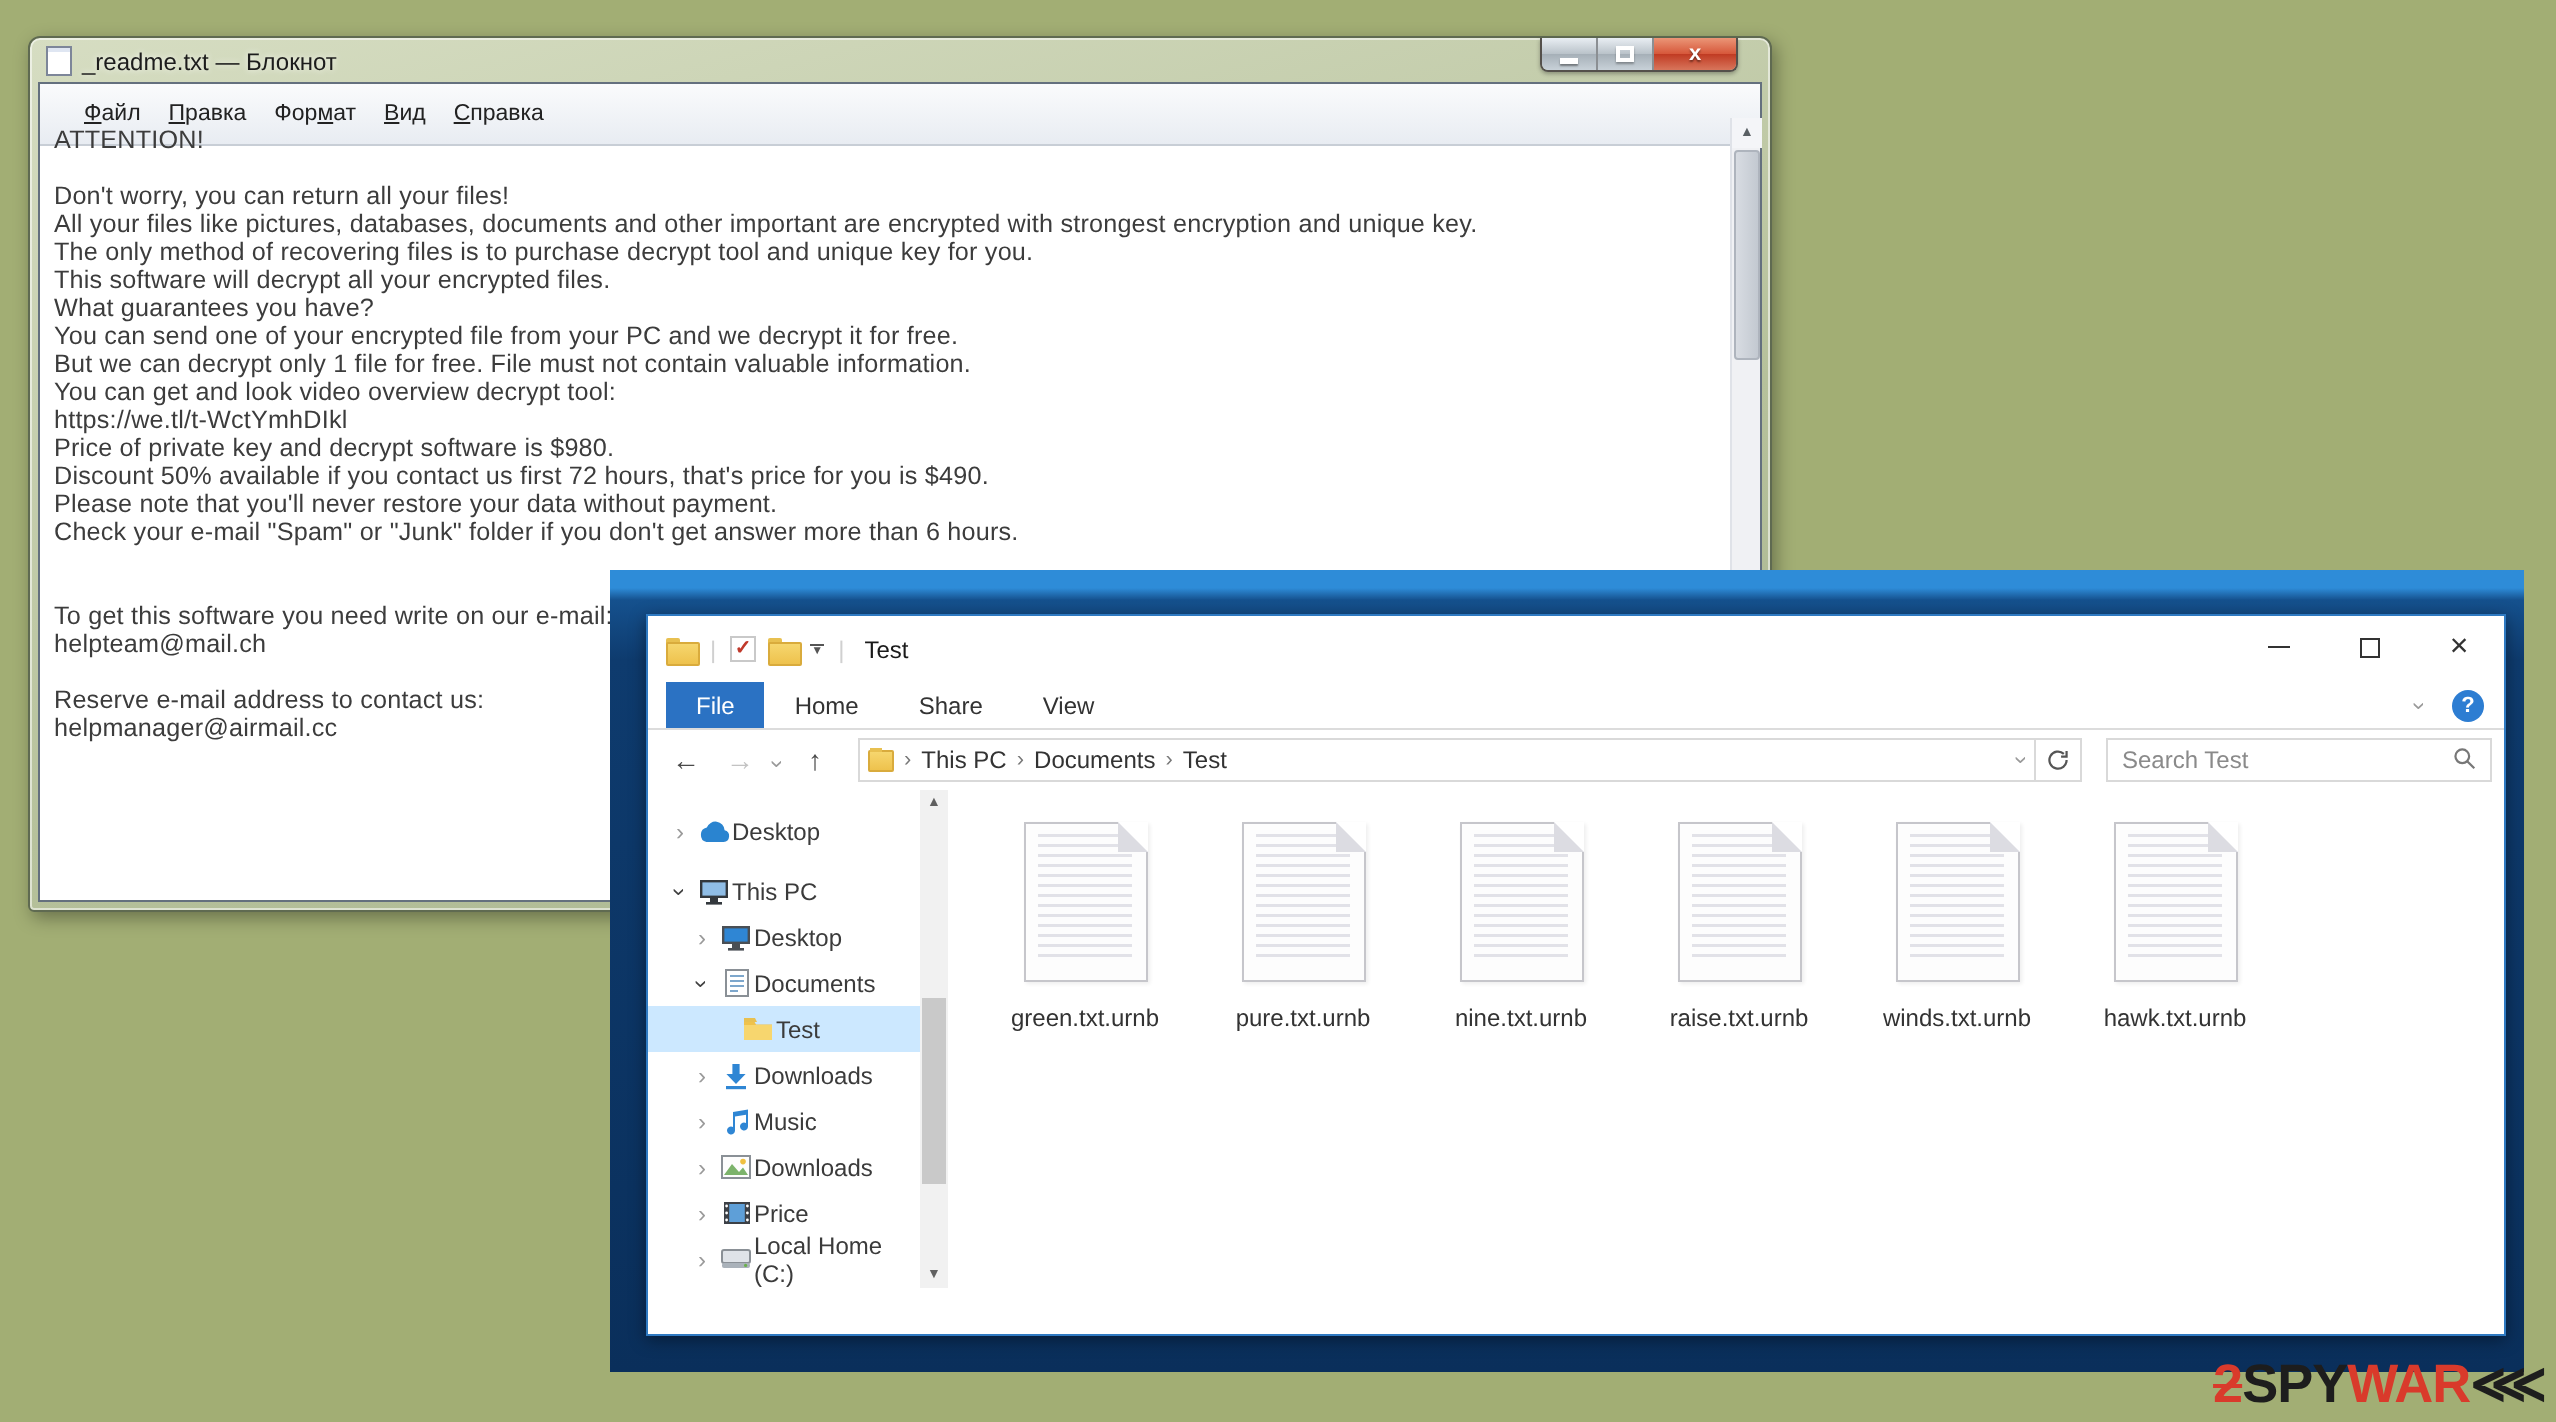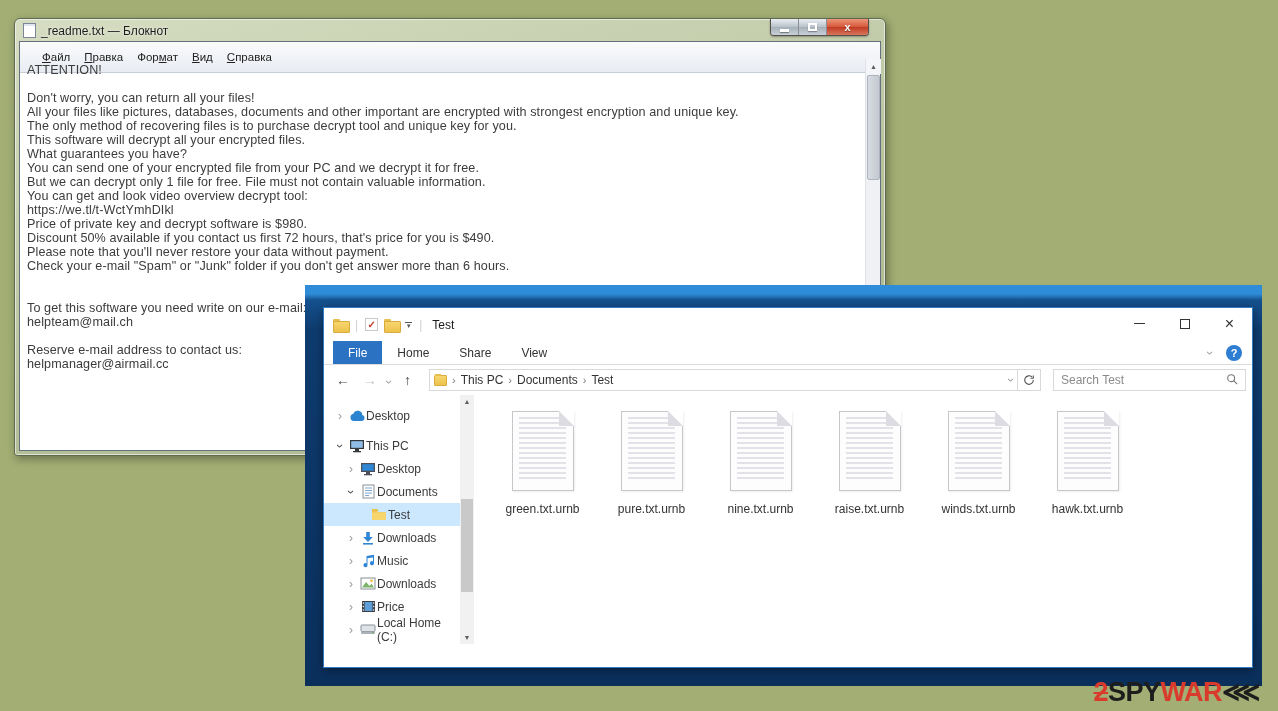--- a/index.html
+++ b/index.html
@@ -130,21 +130,21 @@
   .status-views { position:absolute; right:8px; bottom:3px; display:flex; gap:4px; }
   .view-btn { width:19px; height:17px; display:flex; align-items:center; justify-content:center; }
   .view-btn.active { border:1px solid #7fb2e0; background:#d9e9f7; }
   .list-glyph { width:11px; height:10px;
     background:repeating-linear-gradient(to bottom,#8a8a8a 0,#8a8a8a 1.5px,transparent 1.5px,transparent 4px); }
   .thumb-glyph { width:12px; height:9px; background:#fff; border:1px solid #8a8a8a; position:relative; }
   .thumb-glyph::after { content:""; position:absolute; left:1px; bottom:1px; width:0; height:0;
     border-left:4px solid transparent; border-right:4px solid transparent; border-bottom:4px solid #6a9fd8; }
 
   
-  .watermark { position:absolute; right:18px; bottom:3px; z-index:5; font-size:27px; font-weight:bold;
+  .watermark { position:absolute; right:5px; bottom:3px; z-index:5; font-size:27px; font-weight:bold;
     letter-spacing:-.5px; font-family:"Liberation Sans",sans-serif; }
   .wm-red { color:#d93a2b; }
   .wm-dark { color:#1d1d1d; }
   .wm-strike { text-decoration:line-through; }
 </style>
 </head>
 <body>
 
 <div class="np-win">
   <div class="np-titlebar">

